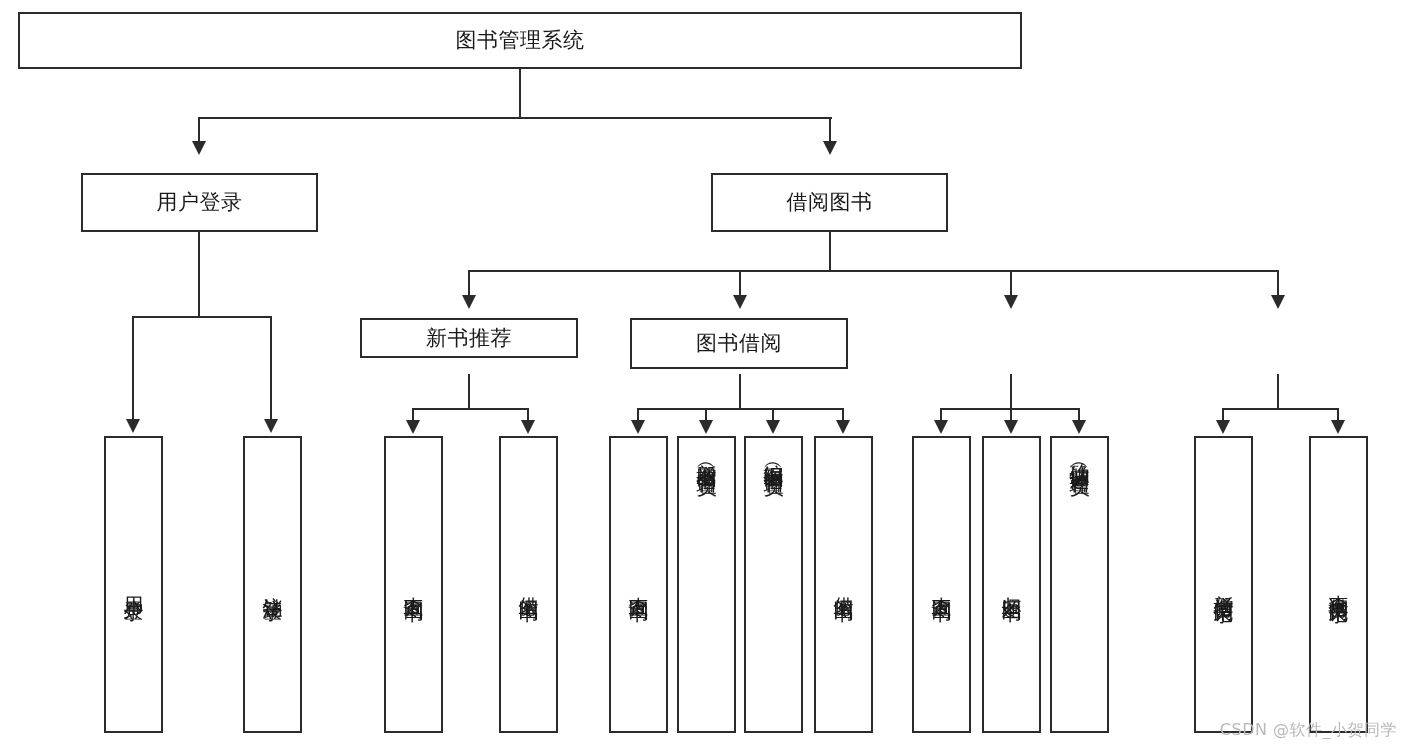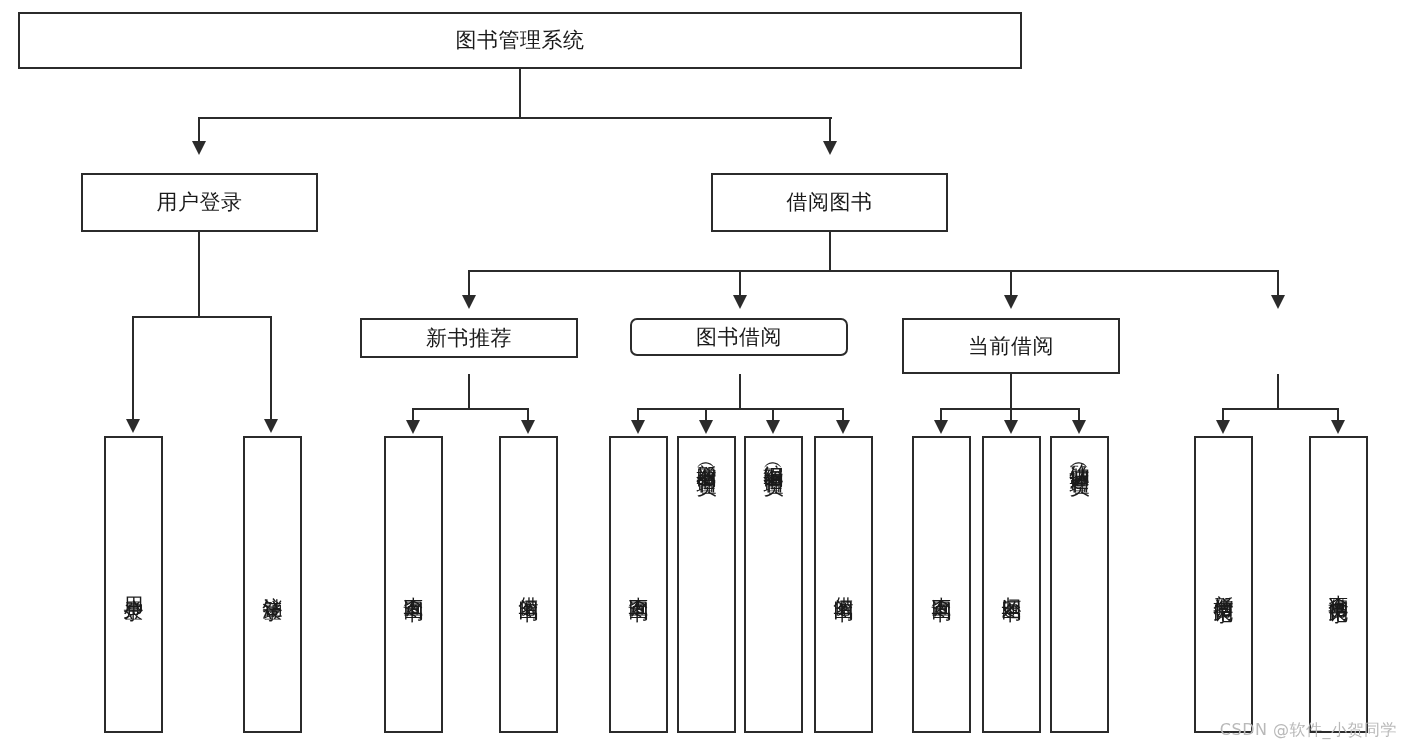--- a/index.html
+++ b/index.html
@@ -114,25 +114,22 @@
   <div class="conn v" style="left:739px; top:270px; width:2px; height:27px;"></div>
   <div class="arrow" style="left:733px; top:295px;"></div>
   <div class="conn v" style="left:1010px; top:270px; width:2px; height:27px;"></div>
   <div class="arrow" style="left:1004px; top:295px;"></div>
   <div class="conn v" style="left:1277px; top:270px; width:2px; height:27px;"></div>
   <div class="arrow" style="left:1271px; top:295px;"></div>
 
   <div class="node" style="left:360px; top:318px; width:218px; height:40px;">
     <span class="node-label">新书推荐</span>
   </div>
-  <div class="node" style="left:630px; top:318px; width:218px; height:38px;border-radius:7px;">
+  <div class="node" style="left:630px; top:318px; width:218px; height:51px;">
     <span class="node-label">图书借阅</span>
-  </div>
-  <div class="node" style="left:902px; top:318px; width:218px; height:56px;">
-    <span class="node-label">当前借阅</span>
   </div>
 
   <div class="conn v" style="left:468px; top:374px; width:2px; height:34px;"></div>
   <div class="conn h" style="left:412px; top:408px; width:117px; height:2px;"></div>
   <div class="conn v" style="left:412px; top:408px; width:2px; height:14px;"></div>
   <div class="arrow" style="left:406px; top:420px;"></div>
   <div class="conn v" style="left:527px; top:408px; width:2px; height:14px;"></div>
   <div class="arrow" style="left:521px; top:420px;"></div>
 
   <div class="conn v" style="left:739px; top:374px; width:2px; height:34px;"></div>

